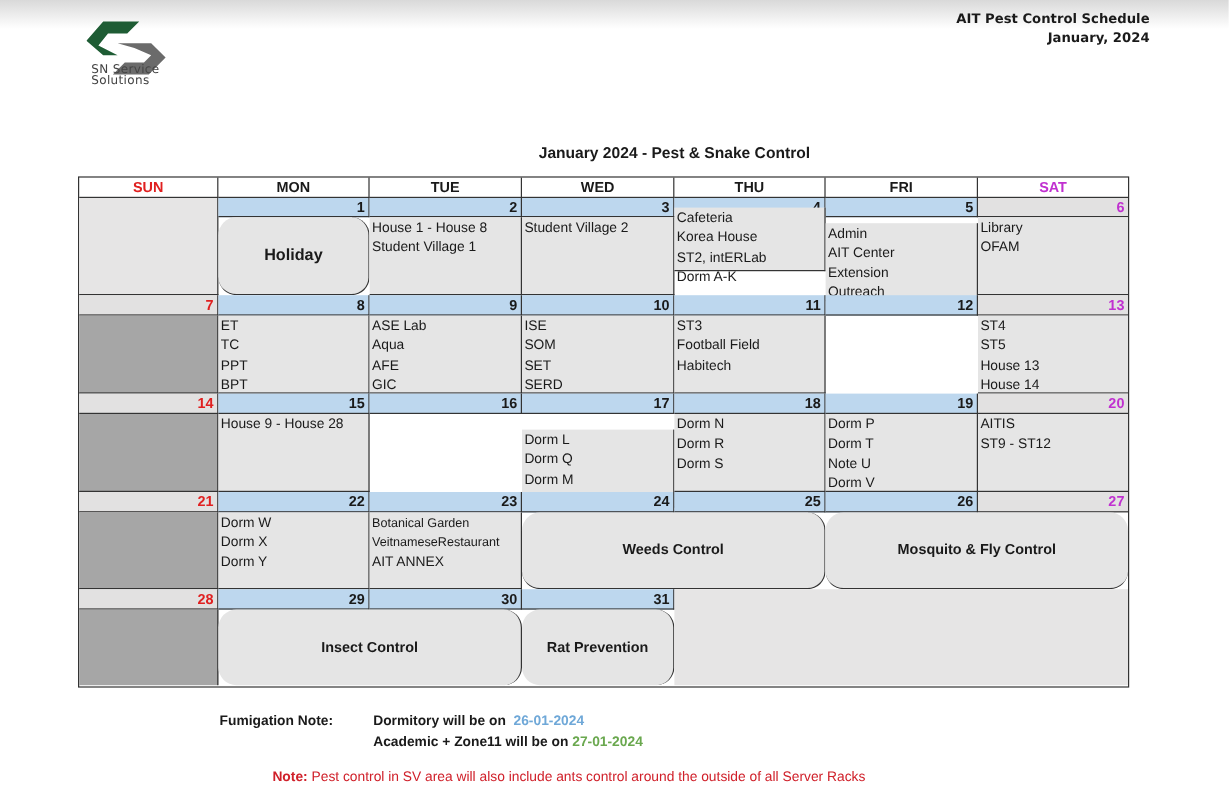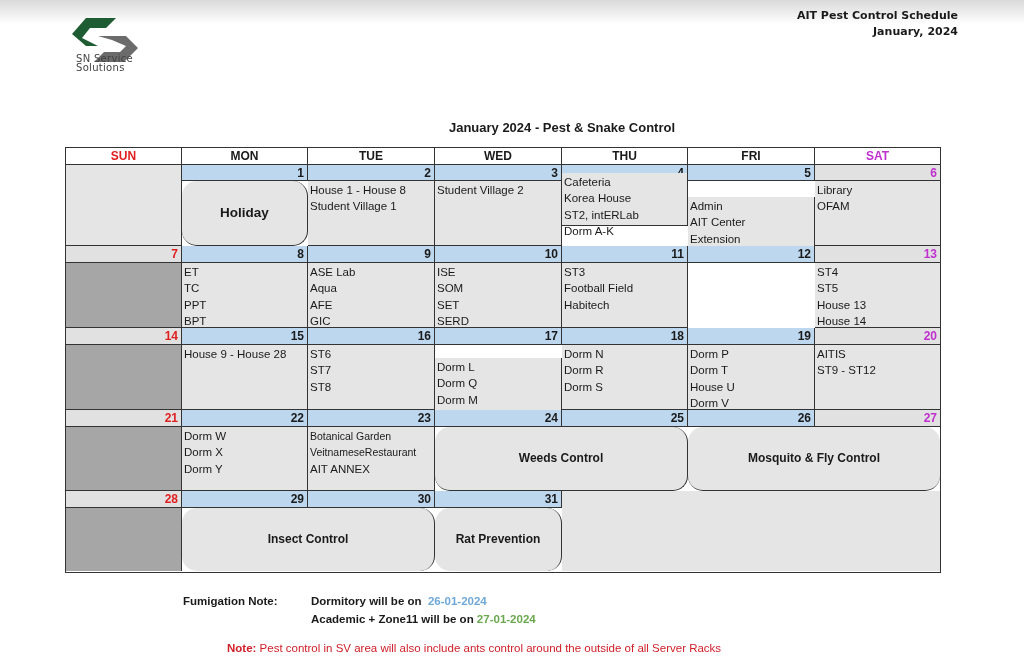--- a/index.html
+++ b/index.html
@@ -72,21 +72,21 @@
   </div>
   <div class="cell content" style="left:369px;top:33px;width:127px;height:65px">
     <div>Student Village 2</div>
   </div>
   <div class="cell content" style="left:496px;top:25px;width:126px;height:53px">
     <div>Cafeteria</div>
     <div>Korea House</div>
     <div>ST2, intERLab</div>
     <div>Dorm A-K</div>
   </div>
-  <div class="cell content" style="left:622px;top:49px;width:127px;height:65px">
+  <div class="cell content" style="left:622px;top:38px;width:127px;height:65px">
     <div>Admin</div>
     <div>AIT Center</div>
     <div>Extension</div>
     <div>Outreach</div>
   </div>
   <div class="cell content" style="left:749px;top:33px;width:125px;height:65px;border-right:none">
     <div>Library</div>
     <div>OFAM</div>
   </div>
 
@@ -134,39 +134,34 @@
   <div class="cell num" style="left:242px;top:180px;width:127px;height:17px">16</div>
   <div class="cell num" style="left:369px;top:180px;width:127px;height:17px">17</div>
   <div class="cell num" style="left:496px;top:180px;width:126px;height:17px">18</div>
   <div class="cell num" style="left:622px;top:180px;width:127px;height:17px">19</div>
   <div class="cell num sat" style="left:749px;top:180px;width:125px;height:17px;border-right:none">20</div>
 
   <div class="cell content sunbox" style="left:0;top:197px;width:116px;height:65px"></div>
   <div class="cell content" style="left:116px;top:197px;width:126px;height:65px">
     <div>House 9 - House 28</div>
   </div>
-  <div class="cell content" style="left:242px;top:197px;width:127px;height:65px">
-    <div>ST6</div>
-    <div>ST7</div>
-    <div>ST8</div>
-  </div>
   <div class="cell content" style="left:369px;top:210px;width:127px;height:65px">
     <div>Dorm L</div>
     <div>Dorm Q</div>
     <div>Dorm M</div>
   </div>
   <div class="cell content" style="left:496px;top:197px;width:126px;height:65px">
     <div>Dorm N</div>
     <div>Dorm R</div>
     <div>Dorm S</div>
   </div>
   <div class="cell content" style="left:622px;top:197px;width:127px;height:65px">
     <div>Dorm P</div>
     <div>Dorm T</div>
-    <div>House U</div>
+    <div>Note U</div>
     <div>Dorm V</div>
   </div>
   <div class="cell content" style="left:749px;top:197px;width:125px;height:65px;border-right:none">
     <div>AITIS</div>
     <div>ST9 - ST12</div>
   </div>
 
   <div class="cell num sun" style="left:0;top:262px;width:116px;height:17px">21</div>
   <div class="cell num" style="left:116px;top:262px;width:126px;height:17px">22</div>
   <div class="cell num" style="left:242px;top:262px;width:127px;height:17px">23</div>

